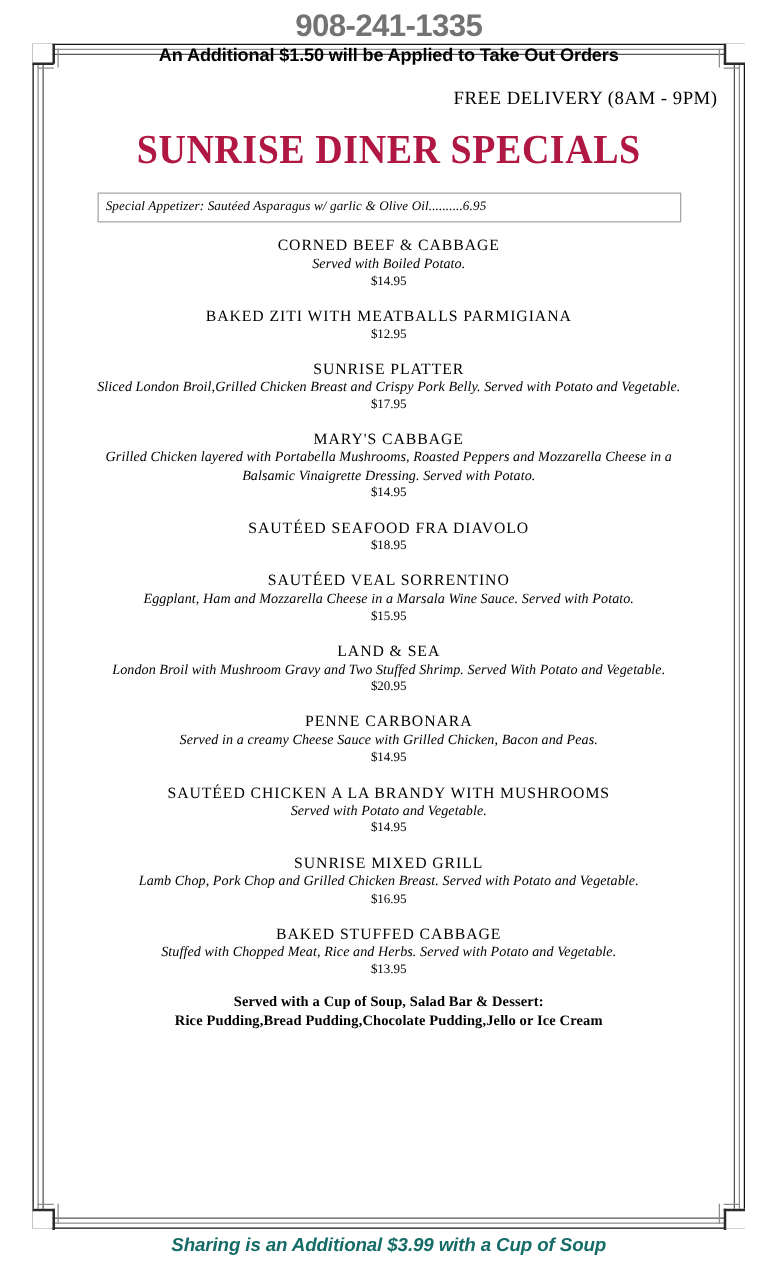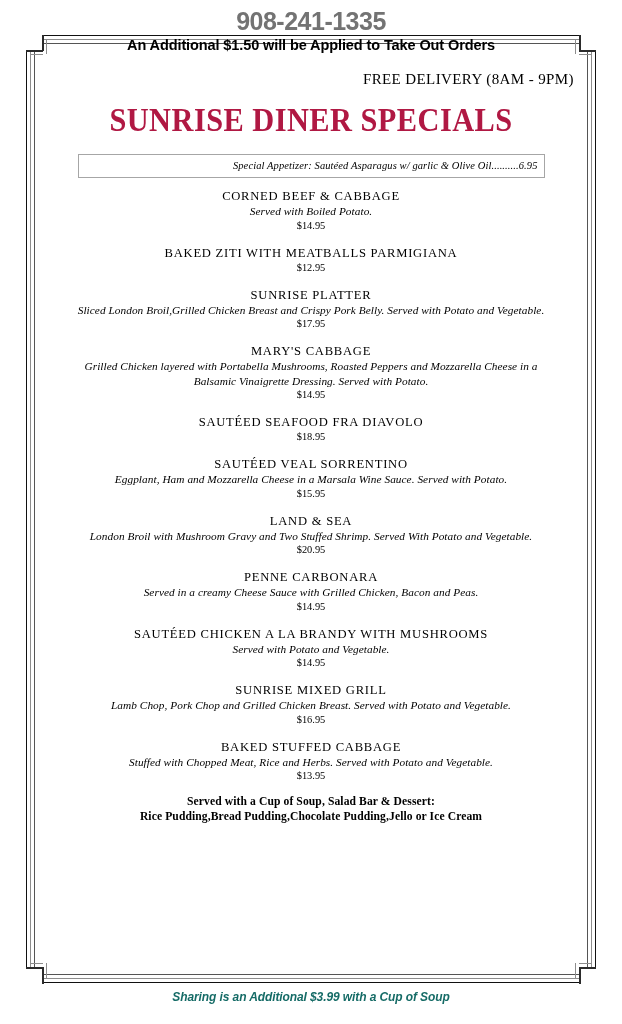--- a/index.html
+++ b/index.html
@@ -114,21 +114,21 @@
     letter-spacing: 0.5px;
     transform: scaleX(0.92);
   }
 
   .appetizer-box {
     margin: 16px auto 0 auto;
     width: 467px;
     box-sizing: border-box;
     border: 1.2px solid #a6a6a6;
     padding: 4px 6px 5px 6px;
-    text-align: right;
+    text-align: left;
   }
   .appetizer-text {
     font-family: "Liberation Serif", serif;
     font-style: italic;
     font-size: 10.5px;
     line-height: 13px;
     letter-spacing: 0.1px;
   }
 
   .items {
@@ -173,21 +173,21 @@
 
   .sharing-note {
     position: absolute;
     left: 0;
     top: 988px;
     width: 622px;
     text-align: center;
     font-family: "Liberation Sans", sans-serif;
     font-weight: bold;
     font-style: italic;
-    font-size: 12px;
+    font-size: 15px;
     line-height: 18px;
     color: #156b66;
     letter-spacing: -0.1px;
   }
 </style>
 </head>
 <body>
 
 <div class="phone-header">908-241-1335</div>
 

